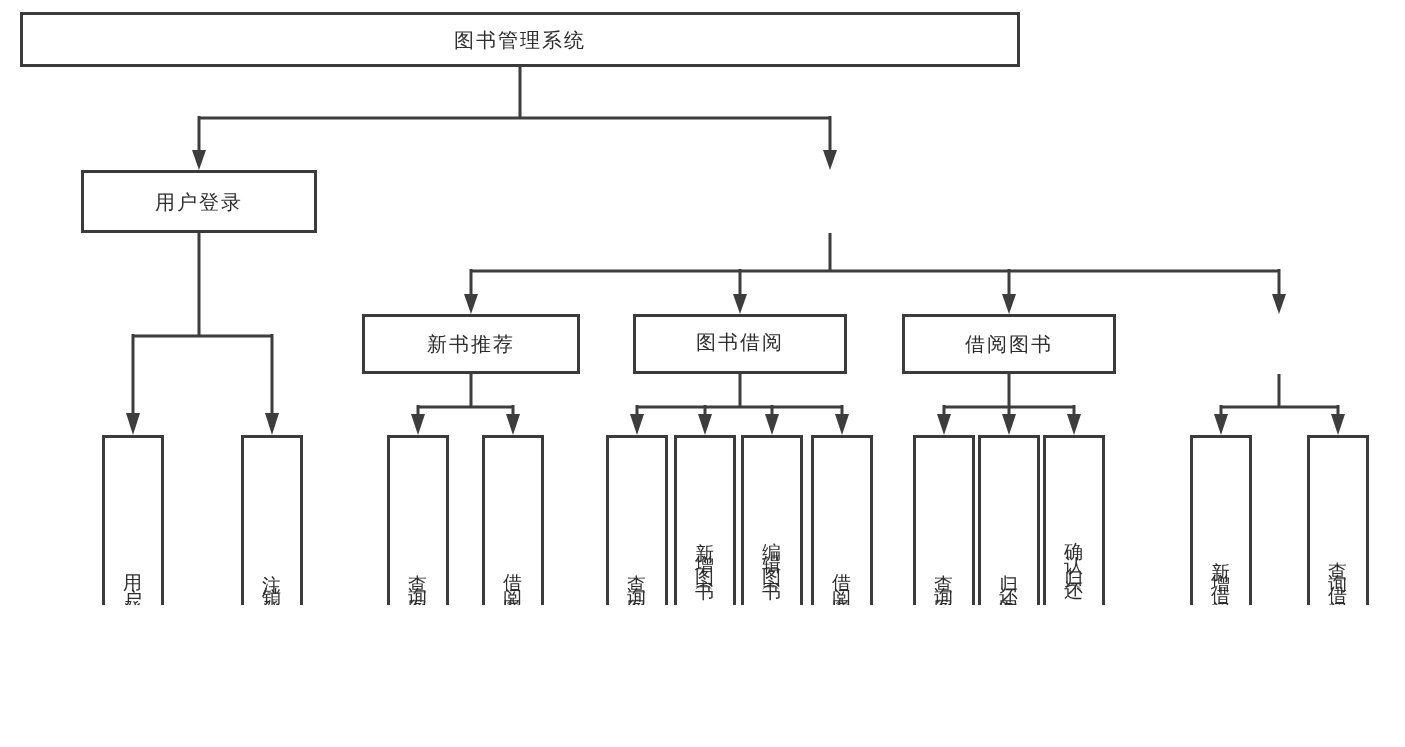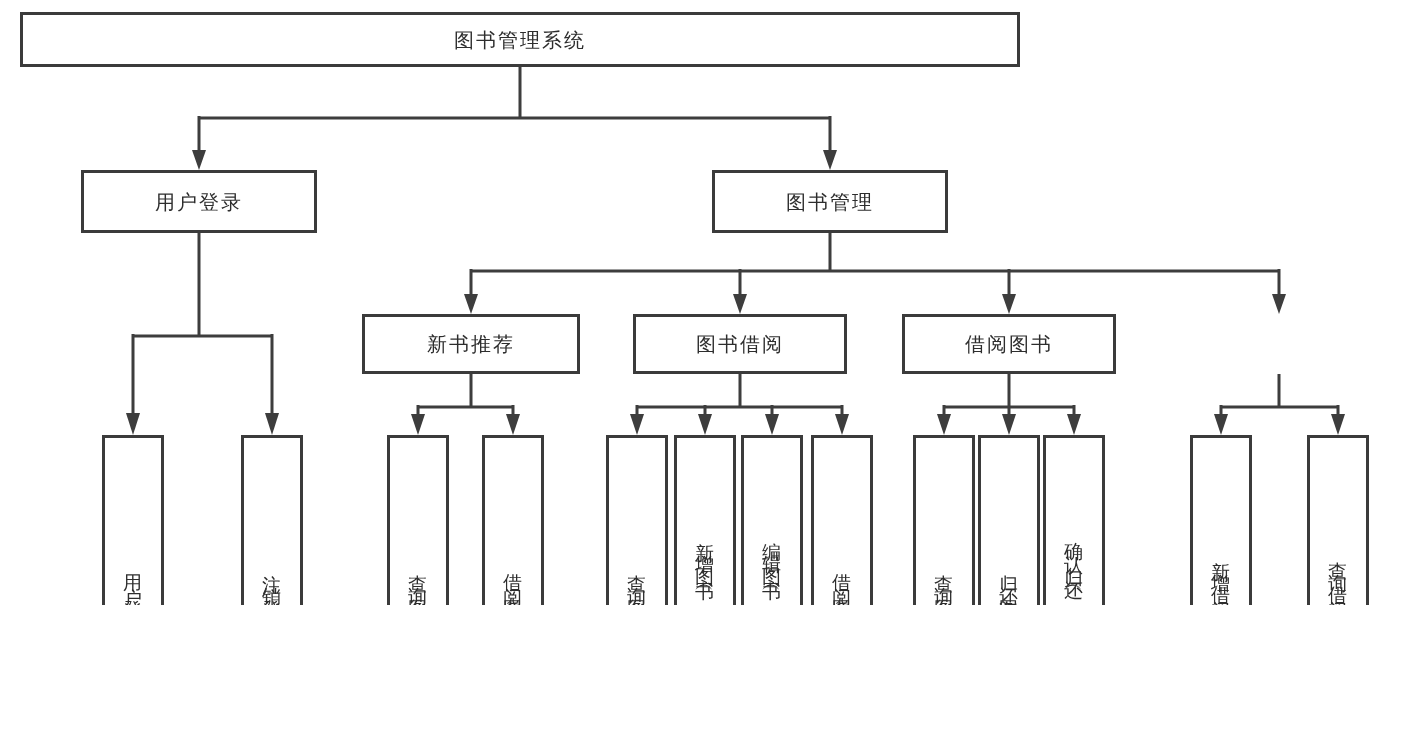--- a/index.html
+++ b/index.html
@@ -66,24 +66,23 @@
       <polygon points="1002,414 1016,414 1009,435"></polygon>
       <polygon points="1067,414 1081,414 1074,435"></polygon>
       <polygon points="1214,414 1228,414 1221,435"></polygon>
       <polygon points="1331,414 1345,414 1338,435"></polygon>
     </g>
   </svg>
 
   <div class="node h-node" style="left:20px;top:12px;width:1000px;height:55px;">图书管理系统</div>
 
   <div class="node h-node" style="left:81px;top:170px;width:236px;height:63px;">用户登录</div>
-  <div class="node h-node" style="left:712px;top:170px;width:236px;height:63px;">图书管理</div>
 
   <div class="node h-node" style="left:362px;top:314px;width:218px;height:60px;">新书推荐</div>
-  <div class="node h-node" style="left:633px;top:314px;width:214px;height:60px;">图书借阅</div>
+  <div class="node h-node" style="left:633px;top:314px;width:214px;height:60px;font-family:Liberation Mono, monospace;">图书借阅</div>
   <div class="node h-node" style="left:902px;top:314px;width:214px;height:60px;">借阅图书</div>
 
   <div class="node v-node" style="left:102px;top:435px;width:62px;height:300px;">用户登录</div>
   <div class="node v-node" style="left:241px;top:435px;width:62px;height:300px;">注销登录</div>
 
   <div class="node v-node" style="left:387px;top:435px;width:62px;height:300px;">查询图书</div>
   <div class="node v-node" style="left:482px;top:435px;width:62px;height:300px;">借阅图书</div>
 
   <div class="node v-node" style="left:606px;top:435px;width:62px;height:300px;">查询图书</div>
   <div class="node v-node" style="left:674px;top:435px;width:62px;height:300px;">新增图书（管理员）</div>

